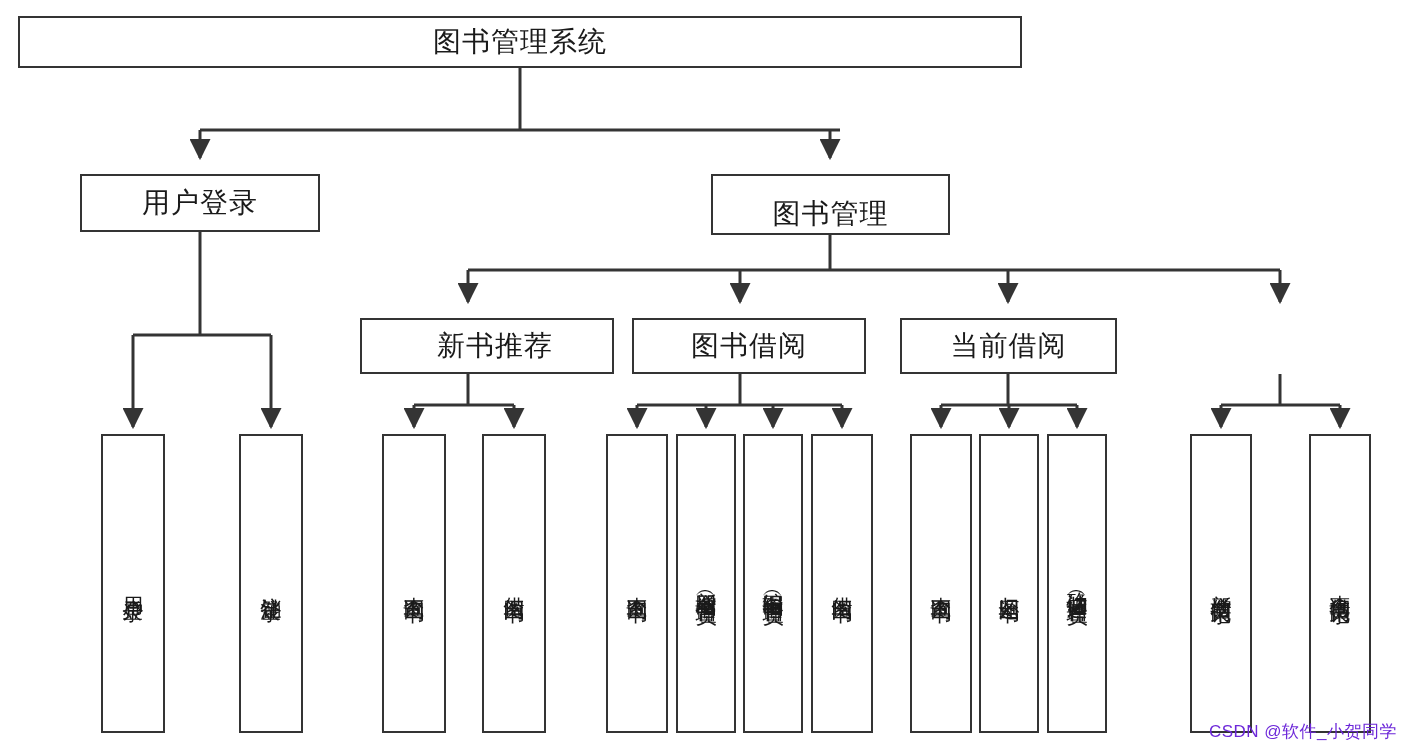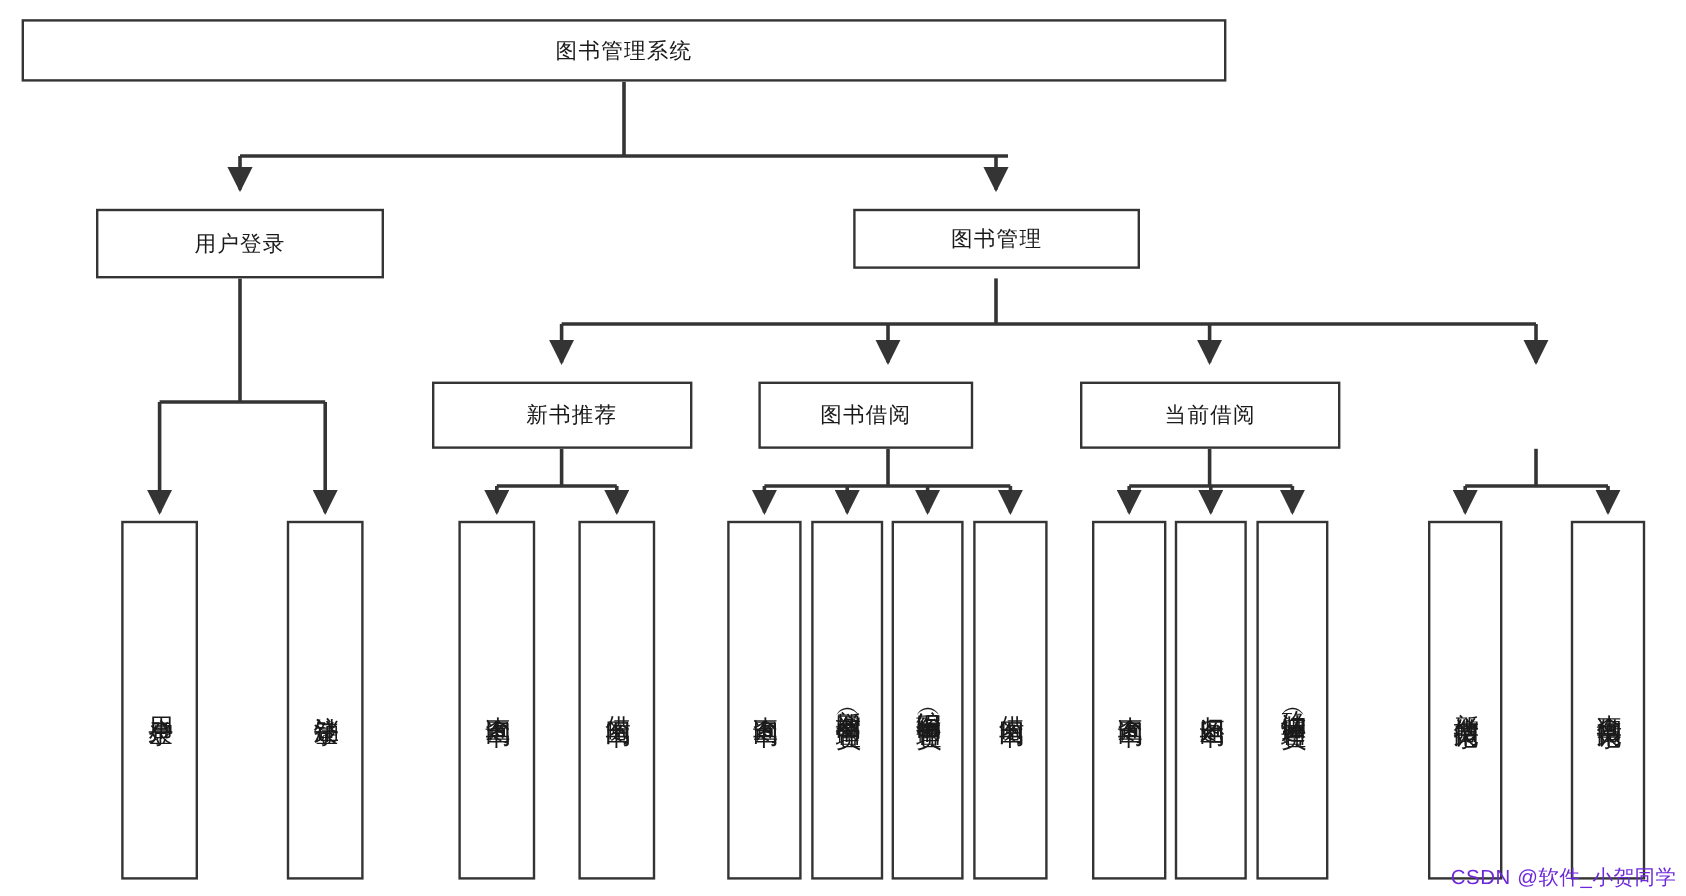--- a/index.html
+++ b/index.html
@@ -29,21 +29,21 @@
     position: absolute;
     box-sizing: border-box;
     border: 2px solid #343434;
     background: #ffffff;
     display: flex;
     align-items: center;
     justify-content: center;
     color: #1a1a1a;
   }
   .node.horiz {
-    font-size: 18px;
+    font-size: 28px;
     letter-spacing: 1px;
   }
   .node.vert {
     writing-mode: vertical-rl;
     text-orientation: upright;
     font-size: 21px;
     letter-spacing: 2px;
     padding: 6px 0;
     align-items: center;
     justify-content: center;
@@ -121,29 +121,29 @@
   </svg>
 
   <div class="node horiz" style="left:18px; top:16px; width:1004px; height:52px;">
     <span>图书管理系统</span>
   </div>
 
   <div class="node horiz" style="left:80px; top:174px; width:240px; height:58px;">
     <span>用户登录</span>
   </div>
 
-  <div class="node horiz" style="left:711px; top:174px; width:239px; height:50px;">
+  <div class="node horiz" style="left:711px; top:174px; width:239px; height:61px;align-items:flex-end;">
     <span>图书管理</span>
   </div>
 
-  <div class="node horiz" style="left:360px; top:318px; width:217px; height:56px;padding-left:16px;">
+  <div class="node horiz" style="left:360px; top:318px; width:254px; height:56px;padding-left:16px;">
     <span>新书推荐</span>
   </div>
 
-  <div class="node horiz" style="left:632px; top:318px; width:179px; height:56px;">
+  <div class="node horiz" style="left:632px; top:318px; width:234px; height:56px;">
     <span>图书借阅</span>
   </div>
 
   <div class="node horiz" style="left:900px; top:318px; width:217px; height:56px;">
     <span>当前借阅</span>
   </div>
 
 
   <div class="node vert" style="left:101px; top:434px; width:64px; height:299px;">
     <span class="vtext">用户登录</span>

